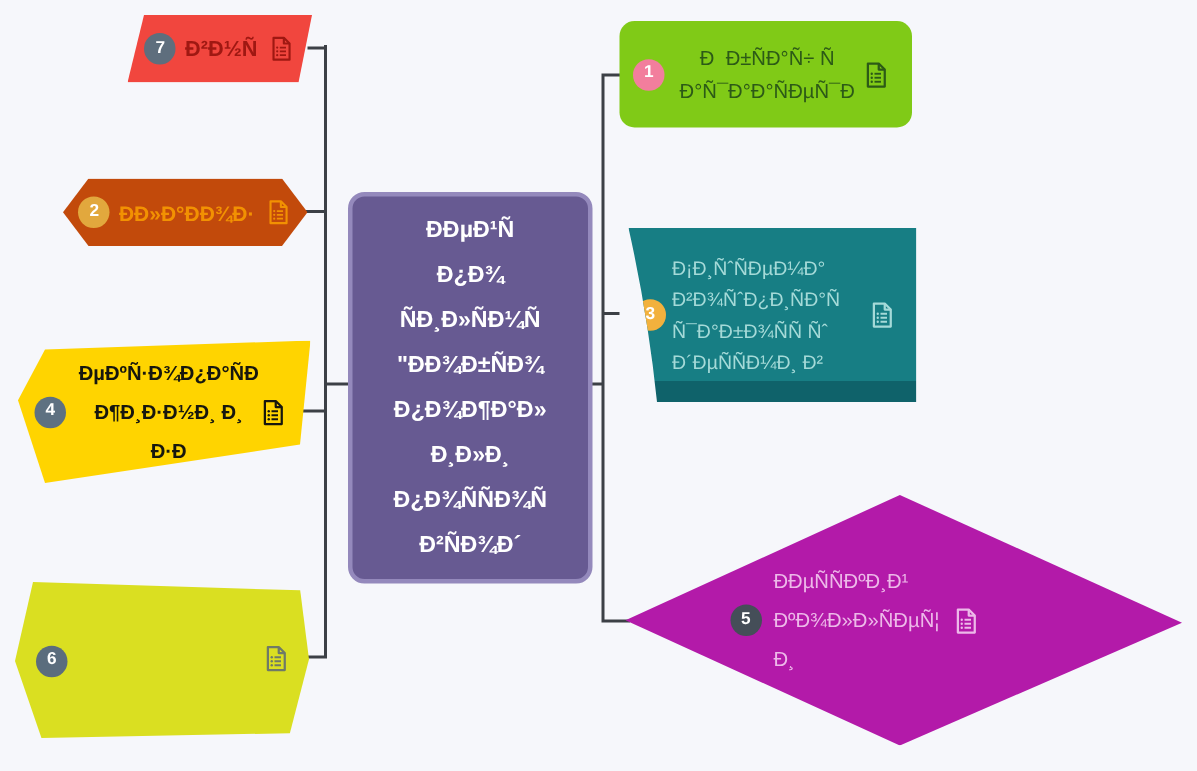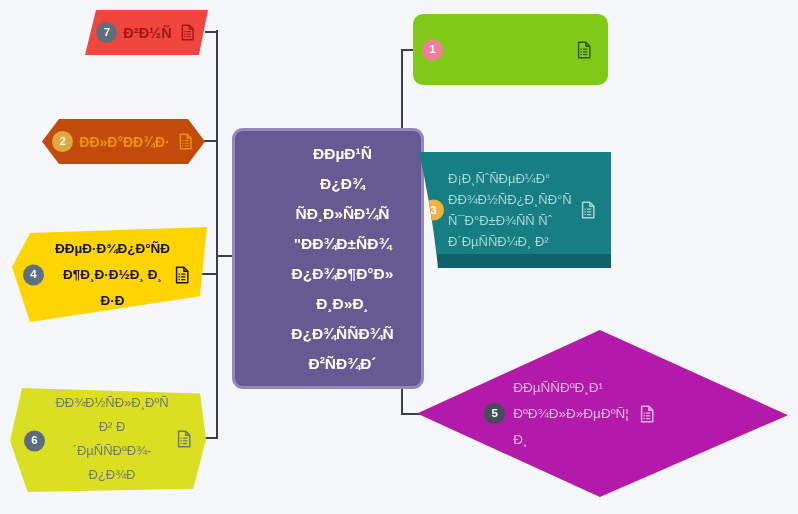--- a/index.html
+++ b/index.html
@@ -19,21 +19,21 @@
     display:flex;align-items:center;justify-content:center;
     color:#fff;font-size:11.5px;font-weight:bold;line-height:1;
   }
   .doc-icon{flex:0 0 auto;display:block;}
 
   
   .center-node{
     position:absolute;z-index:2;left:232px;top:128px;width:157px;height:255px;
     background:#675a92;border:3px solid #9489bc;border-radius:11px;
     display:flex;align-items:center;justify-content:center;
-    color:#ffffff;font-weight:bold;font-size:15.5px;line-height:30px;text-align:center;padding-left:29px;
+    color:#ffffff;font-weight:bold;font-size:15.5px;line-height:30px;text-align:center;
   }
 
   
   .node-1{left:413px;top:14px;width:195px;height:71px;border-radius:10px;
     background:#80ca17;color:#2c5a17;font-size:13.5px;line-height:22px;
     padding:0 30px 0 32px;gap:7px;text-align:center;}
   .node-1 .badge{background:#f27e9d;position:absolute;left:9px;top:50%;transform:translateY(-50%);}
   .node-1 .doc-icon{position:absolute;right:14px;top:50%;transform:translateY(-50%);}
 
   
@@ -127,89 +127,87 @@
         <line x1="10.8" y1="11" x2="16" y2="11" stroke="currentColor" stroke-width="1.5"></line>
       <circle cx="8.6" cy="14.2" r="0.95" fill="currentColor"></circle>
         <line x1="10.8" y1="14.2" x2="16" y2="14.2" stroke="currentColor" stroke-width="1.5"></line>
       <circle cx="8.6" cy="17.4" r="0.95" fill="currentColor"></circle>
         <line x1="10.8" y1="17.4" x2="16" y2="17.4" stroke="currentColor" stroke-width="1.5"></line>
     </svg>
   </div>
 
   <div class="node node-4">
     <span class="badge">4</span>
-    <span class="txt">ÐÐµÐ·Ð¾Ð¿Ð°ÑÐ
+    <span class="txt">ÐµÐºÑ·Ð¾Ð¿Ð°ÑÐ
 Ð¶Ð¸Ð·Ð½Ð¸ Ð¸
 Ð·Ð</span>
     <svg class="doc-icon" width="20" height="20" viewBox="0 0 24 24">
       <path d="M5.5 2.8 H14.2 L19 7.6 V21.2 H5.5 Z" fill="none" stroke="currentColor" stroke-width="1.8" stroke-linejoin="round"></path>
       <path d="M14.2 2.8 V7.6 H19" fill="none" stroke="currentColor" stroke-width="1.8" stroke-linejoin="round"></path>
       <circle cx="8.6" cy="11" r="0.95" fill="currentColor"></circle>
         <line x1="10.8" y1="11" x2="16" y2="11" stroke="currentColor" stroke-width="1.5"></line>
       <circle cx="8.6" cy="14.2" r="0.95" fill="currentColor"></circle>
         <line x1="10.8" y1="14.2" x2="16" y2="14.2" stroke="currentColor" stroke-width="1.5"></line>
       <circle cx="8.6" cy="17.4" r="0.95" fill="currentColor"></circle>
         <line x1="10.8" y1="17.4" x2="16" y2="17.4" stroke="currentColor" stroke-width="1.5"></line>
     </svg>
   </div>
 
   <div class="node node-6">
     <span class="badge">6</span>
-    <span class="txt">ÐÐ¾Ð½ÑÐ»Ð¸ÐºÑ
-Ð² Ð
-´ÐµÑÑÐºÐ¾-
-Ð¿Ð¾Ð</span>
     <svg class="doc-icon" width="20" height="20" viewBox="0 0 24 24">
       <path d="M5.5 2.8 H14.2 L19 7.6 V21.2 H5.5 Z" fill="none" stroke="currentColor" stroke-width="1.8" stroke-linejoin="round"></path>
       <path d="M14.2 2.8 V7.6 H19" fill="none" stroke="currentColor" stroke-width="1.8" stroke-linejoin="round"></path>
       <circle cx="8.6" cy="11" r="0.95" fill="currentColor"></circle>
         <line x1="10.8" y1="11" x2="16" y2="11" stroke="currentColor" stroke-width="1.5"></line>
       <circle cx="8.6" cy="14.2" r="0.95" fill="currentColor"></circle>
         <line x1="10.8" y1="14.2" x2="16" y2="14.2" stroke="currentColor" stroke-width="1.5"></line>
       <circle cx="8.6" cy="17.4" r="0.95" fill="currentColor"></circle>
         <line x1="10.8" y1="17.4" x2="16" y2="17.4" stroke="currentColor" stroke-width="1.5"></line>
     </svg>
   </div>
 
   <div class="node node-1">
     <span class="badge">1</span>
+    <span class="txt">Ð&nbsp;&nbsp;Ð±ÑÐ°Ñ÷ Ñ
+Ð°Ñ¯Ð°Ð°ÑÐµÑ¯Ð</span>
     <svg class="doc-icon" width="20" height="20" viewBox="0 0 24 24">
       <path d="M5.5 2.8 H14.2 L19 7.6 V21.2 H5.5 Z" fill="none" stroke="currentColor" stroke-width="1.8" stroke-linejoin="round"></path>
       <path d="M14.2 2.8 V7.6 H19" fill="none" stroke="currentColor" stroke-width="1.8" stroke-linejoin="round"></path>
       <circle cx="8.6" cy="11" r="0.95" fill="currentColor"></circle>
         <line x1="10.8" y1="11" x2="16" y2="11" stroke="currentColor" stroke-width="1.5"></line>
       <circle cx="8.6" cy="14.2" r="0.95" fill="currentColor"></circle>
         <line x1="10.8" y1="14.2" x2="16" y2="14.2" stroke="currentColor" stroke-width="1.5"></line>
       <circle cx="8.6" cy="17.4" r="0.95" fill="currentColor"></circle>
         <line x1="10.8" y1="17.4" x2="16" y2="17.4" stroke="currentColor" stroke-width="1.5"></line>
     </svg>
   </div>
 
   <div class="node node-3">
     <span class="badge">3</span>
     <span class="txt">Ð¡Ð¸ÑˆÑÐµÐ¼Ð°
-ÐÐ¾Ð½ÑÐ¿Ð¸ÑÐ°Ñ
+Ð²Ð¾ÑˆÐ¿Ð¸ÑÐ°Ñ
 Ñ¯Ð°Ð±Ð¾ÑÑ Ñˆ
 Ð´ÐµÑÑÐ¼Ð¸ Ð²</span>
     <svg class="doc-icon" width="20" height="20" viewBox="0 0 24 24">
       <path d="M5.5 2.8 H14.2 L19 7.6 V21.2 H5.5 Z" fill="none" stroke="currentColor" stroke-width="1.8" stroke-linejoin="round"></path>
       <path d="M14.2 2.8 V7.6 H19" fill="none" stroke="currentColor" stroke-width="1.8" stroke-linejoin="round"></path>
       <circle cx="8.6" cy="11" r="0.95" fill="currentColor"></circle>
         <line x1="10.8" y1="11" x2="16" y2="11" stroke="currentColor" stroke-width="1.5"></line>
       <circle cx="8.6" cy="14.2" r="0.95" fill="currentColor"></circle>
         <line x1="10.8" y1="14.2" x2="16" y2="14.2" stroke="currentColor" stroke-width="1.5"></line>
       <circle cx="8.6" cy="17.4" r="0.95" fill="currentColor"></circle>
         <line x1="10.8" y1="17.4" x2="16" y2="17.4" stroke="currentColor" stroke-width="1.5"></line>
     </svg>
   </div>
 
   <div class="node node-5">
     <span class="badge">5</span>
     <span class="txt">ÐÐµÑÑÐºÐ¸Ð¹
-ÐºÐ¾Ð»Ð»ÐµÐºÑ¦
+ÐºÐ¾Ð»Ð»ÑÐµÑ¦
 Ð¸</span>
     <svg class="doc-icon" width="20" height="20" viewBox="0 0 24 24">
       <path d="M5.5 2.8 H14.2 L19 7.6 V21.2 H5.5 Z" fill="none" stroke="currentColor" stroke-width="1.8" stroke-linejoin="round"></path>
       <path d="M14.2 2.8 V7.6 H19" fill="none" stroke="currentColor" stroke-width="1.8" stroke-linejoin="round"></path>
       <circle cx="8.6" cy="11" r="0.95" fill="currentColor"></circle>
         <line x1="10.8" y1="11" x2="16" y2="11" stroke="currentColor" stroke-width="1.5"></line>
       <circle cx="8.6" cy="14.2" r="0.95" fill="currentColor"></circle>
         <line x1="10.8" y1="14.2" x2="16" y2="14.2" stroke="currentColor" stroke-width="1.5"></line>
       <circle cx="8.6" cy="17.4" r="0.95" fill="currentColor"></circle>
         <line x1="10.8" y1="17.4" x2="16" y2="17.4" stroke="currentColor" stroke-width="1.5"></line>

